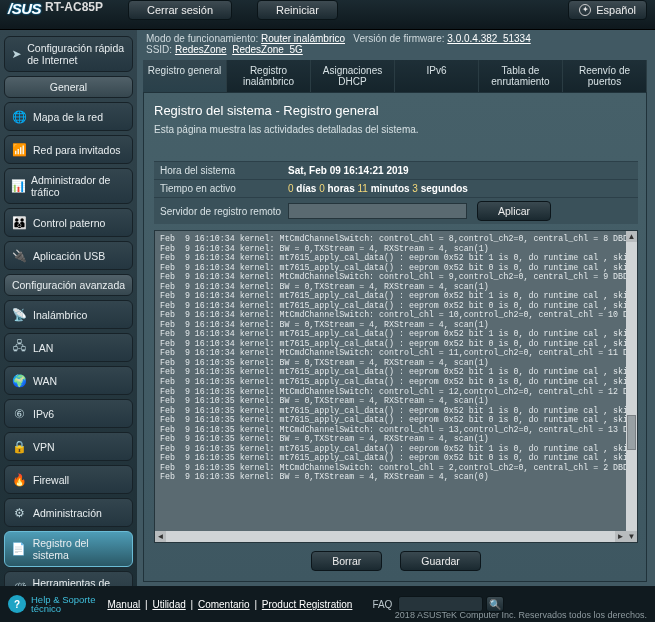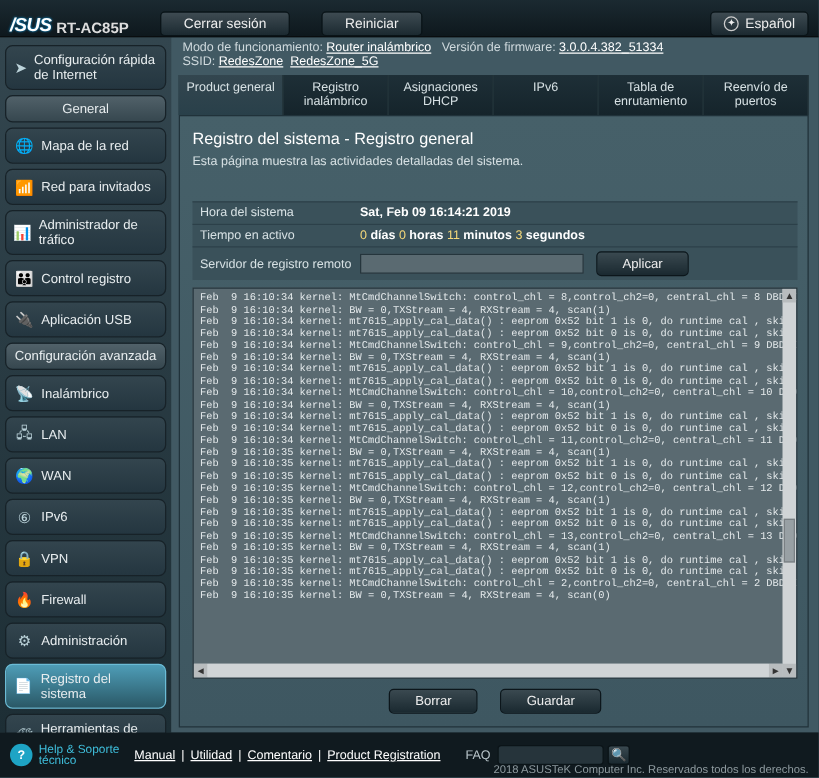--- a/index.html
+++ b/index.html
@@ -9,21 +9,21 @@
     width: 655px;
     height: 622px;
     overflow: hidden;
     color: #fff;
     font-size: 11px;
   }
   .top-bar {
     height: 30px;
     background: linear-gradient(#1b2a31, #0e181d);
     display: flex;
-    align-items: flex-end;
+    align-items: flex-start;
     padding: 0 8px;
     border-bottom: 1px solid #000;
   }
   .logo {
     font-style: italic;
     font-weight: bold;
     font-size: 15px;
     letter-spacing: -0.5px;
     color:#fff;
     text-shadow:0 0 2px #0af;
@@ -226,21 +226,21 @@
     <div class="side-btn">
         <span class="icon">📶</span>
         <span>Red para invitados</span>
       </div>
     <div class="side-btn">
         <span class="icon">📊</span>
         <span>Administrador de tráfico</span>
       </div>
     <div class="side-btn">
         <span class="icon">👪</span>
-        <span>Control registro</span>
+        <span>Control paterno</span>
       </div>
     <div class="side-btn">
         <span class="icon">🔌</span>
         <span>Aplicación USB</span>
       </div>
     <div class="side-header">Configuración avanzada</div>
     <div class="side-btn">
         <span class="icon">📡</span>
         <span>Inalámbrico</span>
       </div>
@@ -283,21 +283,21 @@
       <span>Modo de funcionamiento:</span>
       <a class="link">Router inalámbrico</a>
       &nbsp;&nbsp;<span>Versión de firmware:</span>
       <a class="link">3.0.0.4.382_51334</a><br>
       <span>SSID:</span>
       <a class="link">RedesZone</a>&nbsp;
       <a class="link">RedesZone_5G</a>
     </div>
 
     <div class="tabs">
-      <div class="tab active">Product general</div>
+      <div class="tab active">Registro general</div>
       <div class="tab">Registro inalámbrico</div>
       <div class="tab">Asignaciones DHCP</div>
       <div class="tab">IPv6</div>
       <div class="tab">Tabla de enrutamiento</div>
       <div class="tab">Reenvío de puertos</div>
     </div>
 
     <div class="panel">
       <div class="panel-title">Registro del sistema - Registro general</div>
       <div class="panel-desc">Esta página muestra las actividades detalladas del sistema.</div>

